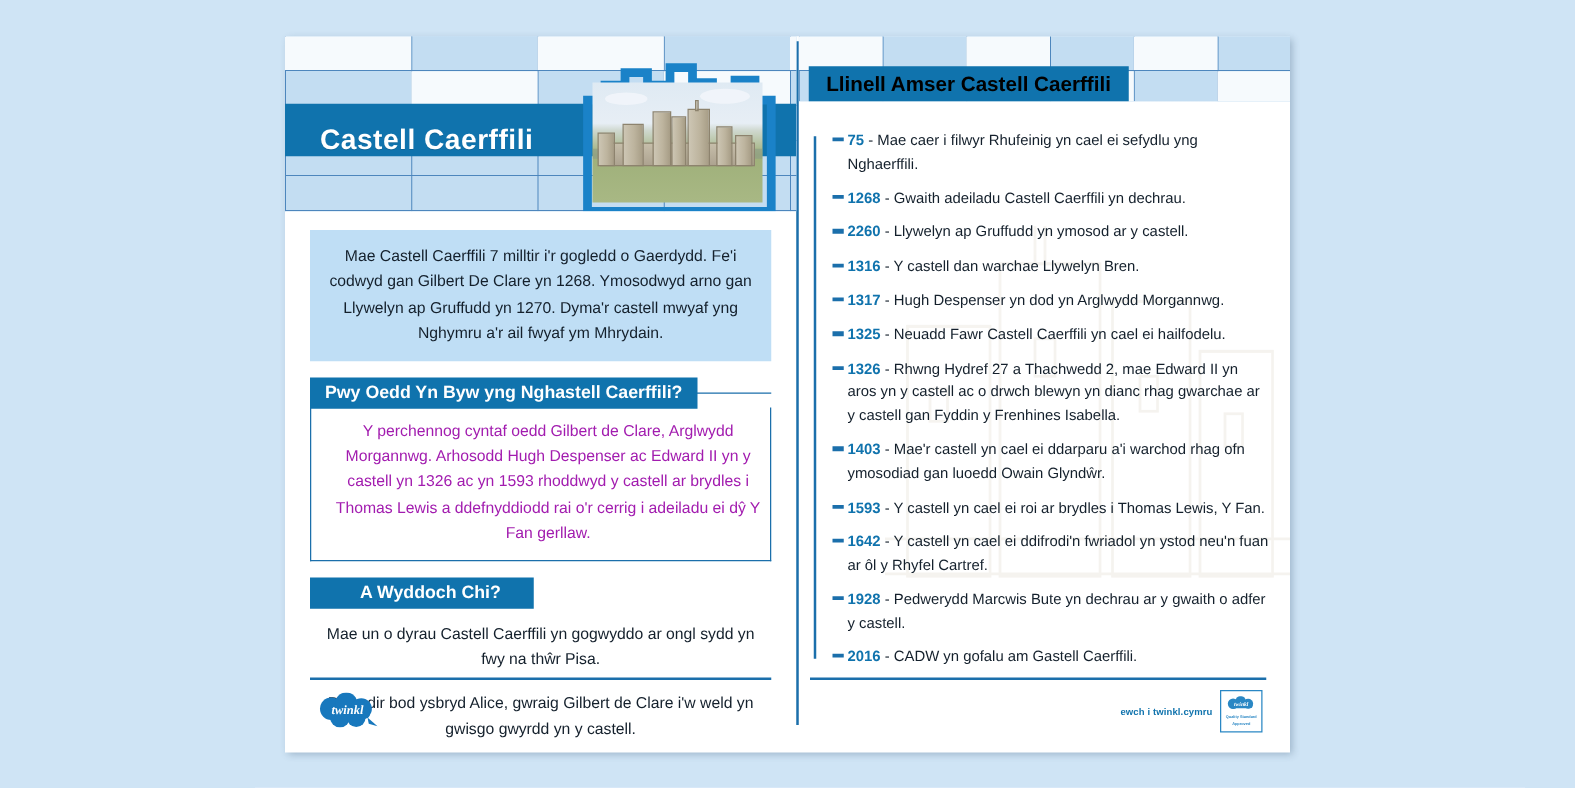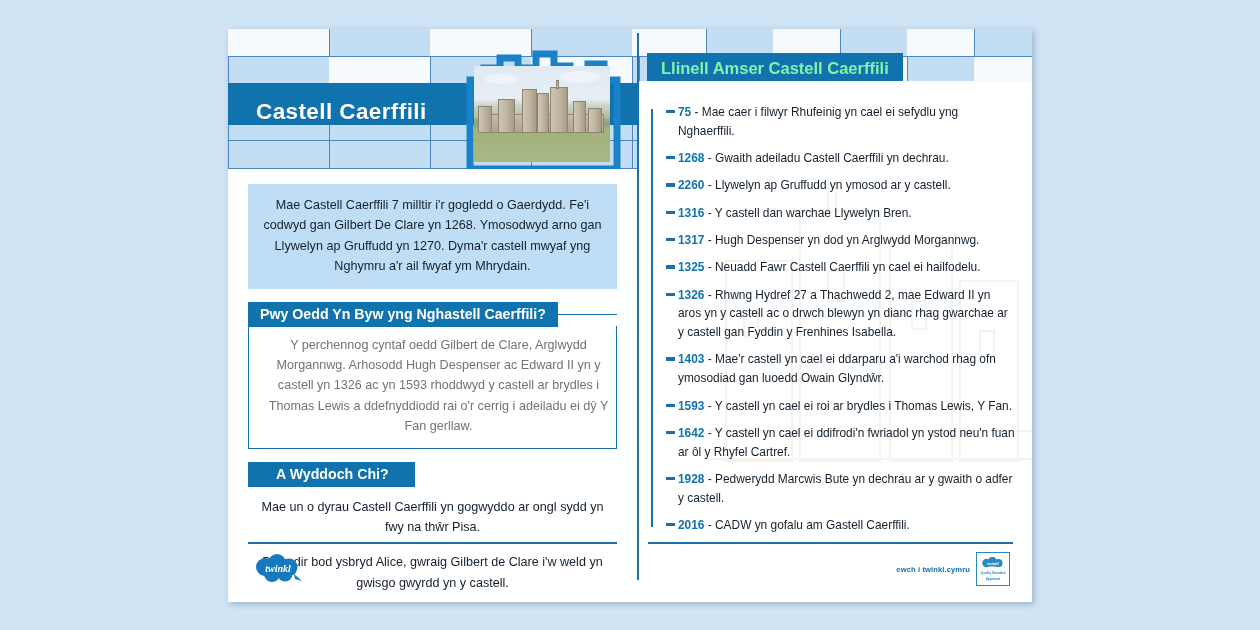--- a/index.html
+++ b/index.html
@@ -154,42 +154,42 @@
   }
   .sec-head .band {
     position: absolute;
     left: 0; top: 0; height: 25px;
     background: #1073ad;
     display: flex;
     align-items: center;
     padding: 0 12px 0 12px;
     z-index: 2;
   }
-  .sec-head .band.indent { padding-left: 28px; padding-right: 26px; }
+  .sec-head .band.indent { padding-left: 40px; padding-right: 26px; }
   .sec-head .band span {
     color: #fff;
     font-size: 14.2px;
     font-weight: bold;
     white-space: nowrap;
   }
   .sec-head .rule {
     position: absolute;
     left: 0; right: 0; top: 12px;
     border-top: 1.4px solid #1b6fab;
     z-index: 1;
   }
 
   .sec-box {
     border: 1.4px solid #1b6fab;
     border-top: none;
     margin-top: -1px;
     padding: 9px 0 11px 12px;
     font-size: 12.6px;
     line-height: 1.62;
-    color: #737373;
+    color: #a21caf;
   }
 
   .plain-body {
     padding: 10px 4px 0 4px;
     font-size: 12.6px;
     line-height: 1.62;
     color: #14202c;
   }
   .plain-body p { margin-bottom: 15px; }
   .plain-body p:last-child { margin-bottom: 0; }
@@ -212,21 +212,21 @@
     position: absolute;
     left: 8px; top: 24px;
     height: 30px;
     background: #1073ad;
     display: flex;
     align-items: center;
     padding: 0 14px;
     z-index: 4;
   }
   .tl-title span {
-    color: #86efac;
+    color: #000000;
     font-size: 16.5px;
     font-weight: bold;
     white-space: nowrap;
   }
 
   .right-body {
     position: relative;
     padding: 22px 16px 0 12px;
     height: 470px;
   }

